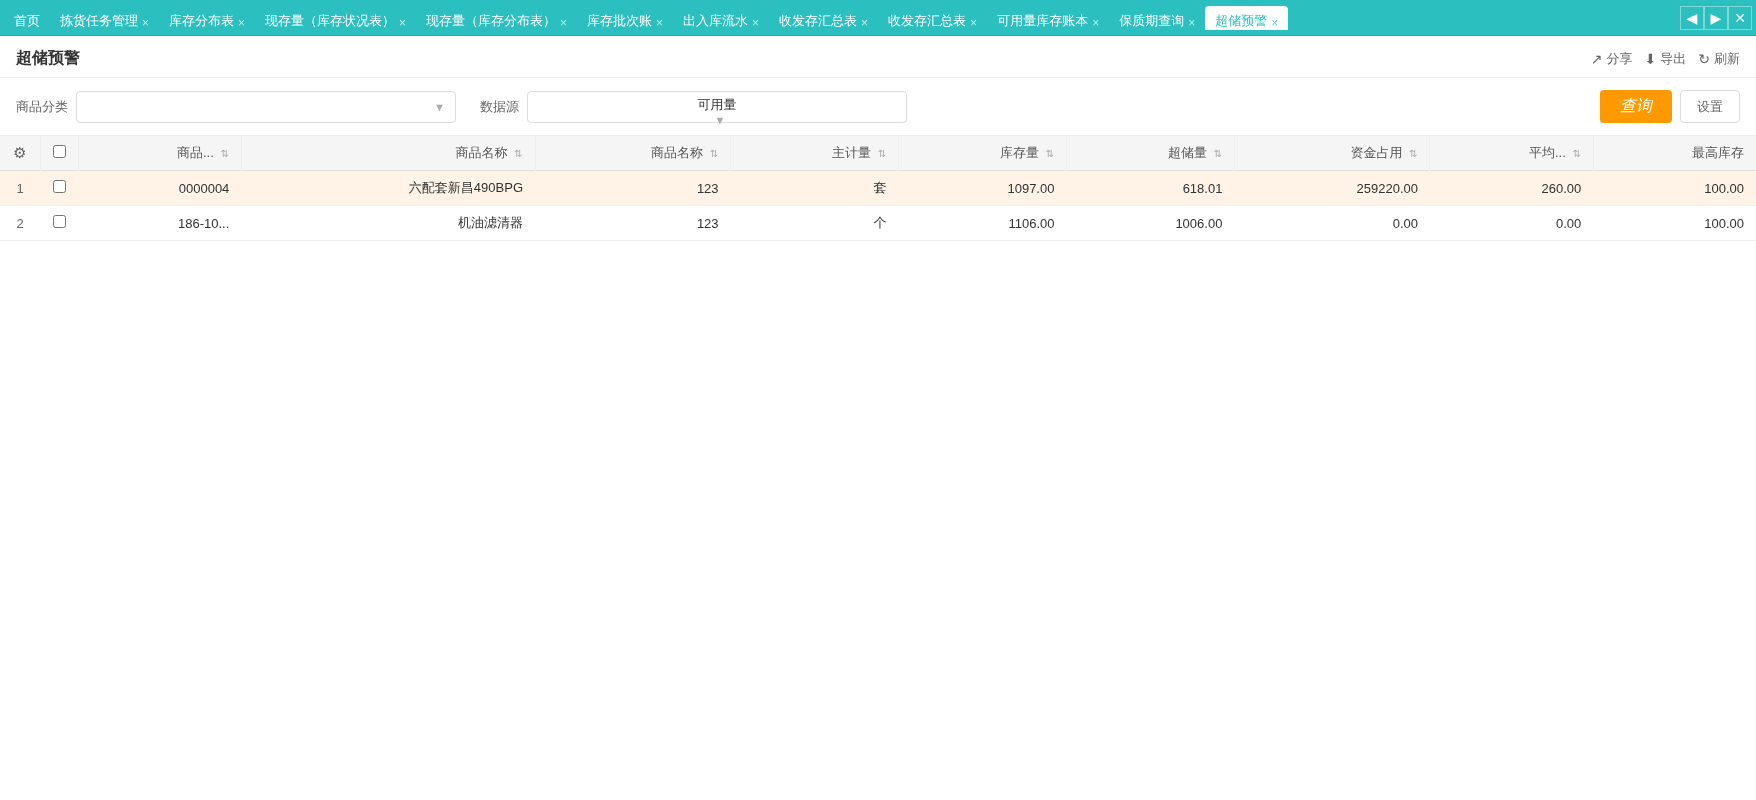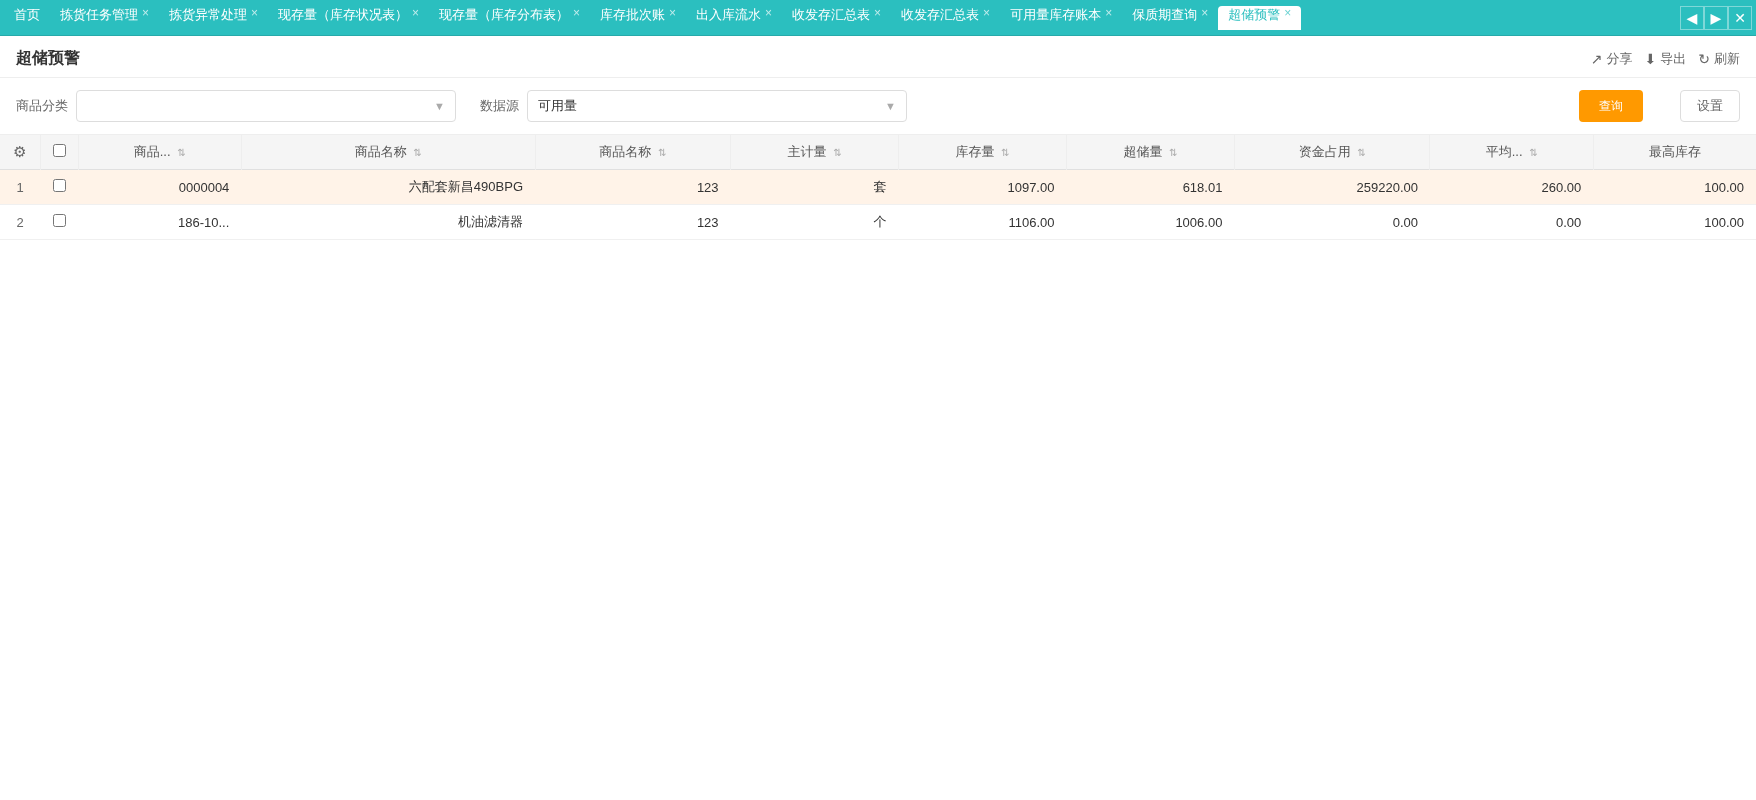--- a/index.html
+++ b/index.html
@@ -10,21 +10,21 @@
       display: flex;
       align-items: center;
       background: #2bbfbf;
       height: 36px;
       padding: 0 4px;
       overflow: hidden;
       border-bottom: 1px solid #26aaaa;
     }
     .nav-item {
       display: flex;
-      align-items: flex-start;
+      align-items: flex-end;
       color: #fff;
       padding: 0 10px;
       height: 24px;
       white-space: nowrap;
       cursor: pointer;
       font-size: 13px;
       flex-shrink: 0;
     }
     .nav-item.active { background: #fff; color: #2bbfbf; border-radius: 4px 4px 0 0; }
     .nav-close {
@@ -110,46 +110,46 @@
       display: flex;
       gap: 8px;
     }
     .btn-primary {
       background: #f90;
       color: #fff;
       border: none;
       border-radius: 4px;
       padding: 6px 20px;
       cursor: pointer;
-      font-size: 12px;
+      font-size: 16px;
+      font-style: italic;
     }
     .btn-secondary {
       background: #fff;
       color: #666;
       border: 1px solid #ddd;
       border-radius: 4px;
       padding: 6px 16px;
       cursor: pointer;
       font-size: 13px;
-      margin-left: 29px;
     }
 
     
     .table-container { padding: 0 0; }
     table {
       width: 100%;
       border-collapse: collapse;
     }
     thead tr {
       background: #f5f5f5;
       border-bottom: 1px solid #e0e0e0;
     }
     thead th {
       padding: 8px 12px;
-      text-align: center;
+      text-align: right;
       color: #555;
       font-weight: normal;
       white-space: nowrap;
       border-right: 1px solid #eee;
       position: relative;
     }
     thead th:last-child { border-right: none; }
     .sort-icon { color: #aaa; font-size: 10px; margin-left: 3px; }
     tbody tr { border-bottom: 1px solid #f0f0f0; }
     tbody tr.highlighted { background: #fff3e8; }
@@ -174,21 +174,21 @@
 
 <div class="top-nav">
   <div class="nav-item">
     <span>首页</span>
   </div>
   <div class="nav-item">
     <span>拣货任务管理</span>
     <span class="nav-close">×</span>
   </div>
   <div class="nav-item">
-    <span>拣货异常处理</span>
+    <span>库存分布表</span>
     <span class="nav-close">×</span>
   </div>
   <div class="nav-item">
     <span>现存量（库存状况表）</span>
     <span class="nav-close">×</span>
   </div>
   <div class="nav-item">
     <span>现存量（库存分布表）</span>
     <span class="nav-close">×</span>
   </div>
@@ -250,21 +250,21 @@
   <div class="filter-bar">
     <div class="filter-item">
       <span class="filter-label">商品分类</span>
       <div class="filter-select">
         <span class="filter-select-value"></span>
         <span class="filter-chevron">▼</span>
       </div>
     </div>
     <div class="filter-item">
       <span class="filter-label">数据源</span>
-      <div class="filter-select" style="min-width: 380px;">
+      <div class="filter-select" style="min-width: 380px; flex-direction: column;">
         <span class="filter-select-value">可用量</span>
         <span class="filter-chevron">▼</span>
       </div>
     </div>
     <div class="filter-actions">
       <button class="btn-primary">查询</button>
       <button class="btn-secondary">设置</button>
     </div>
   </div>
 

